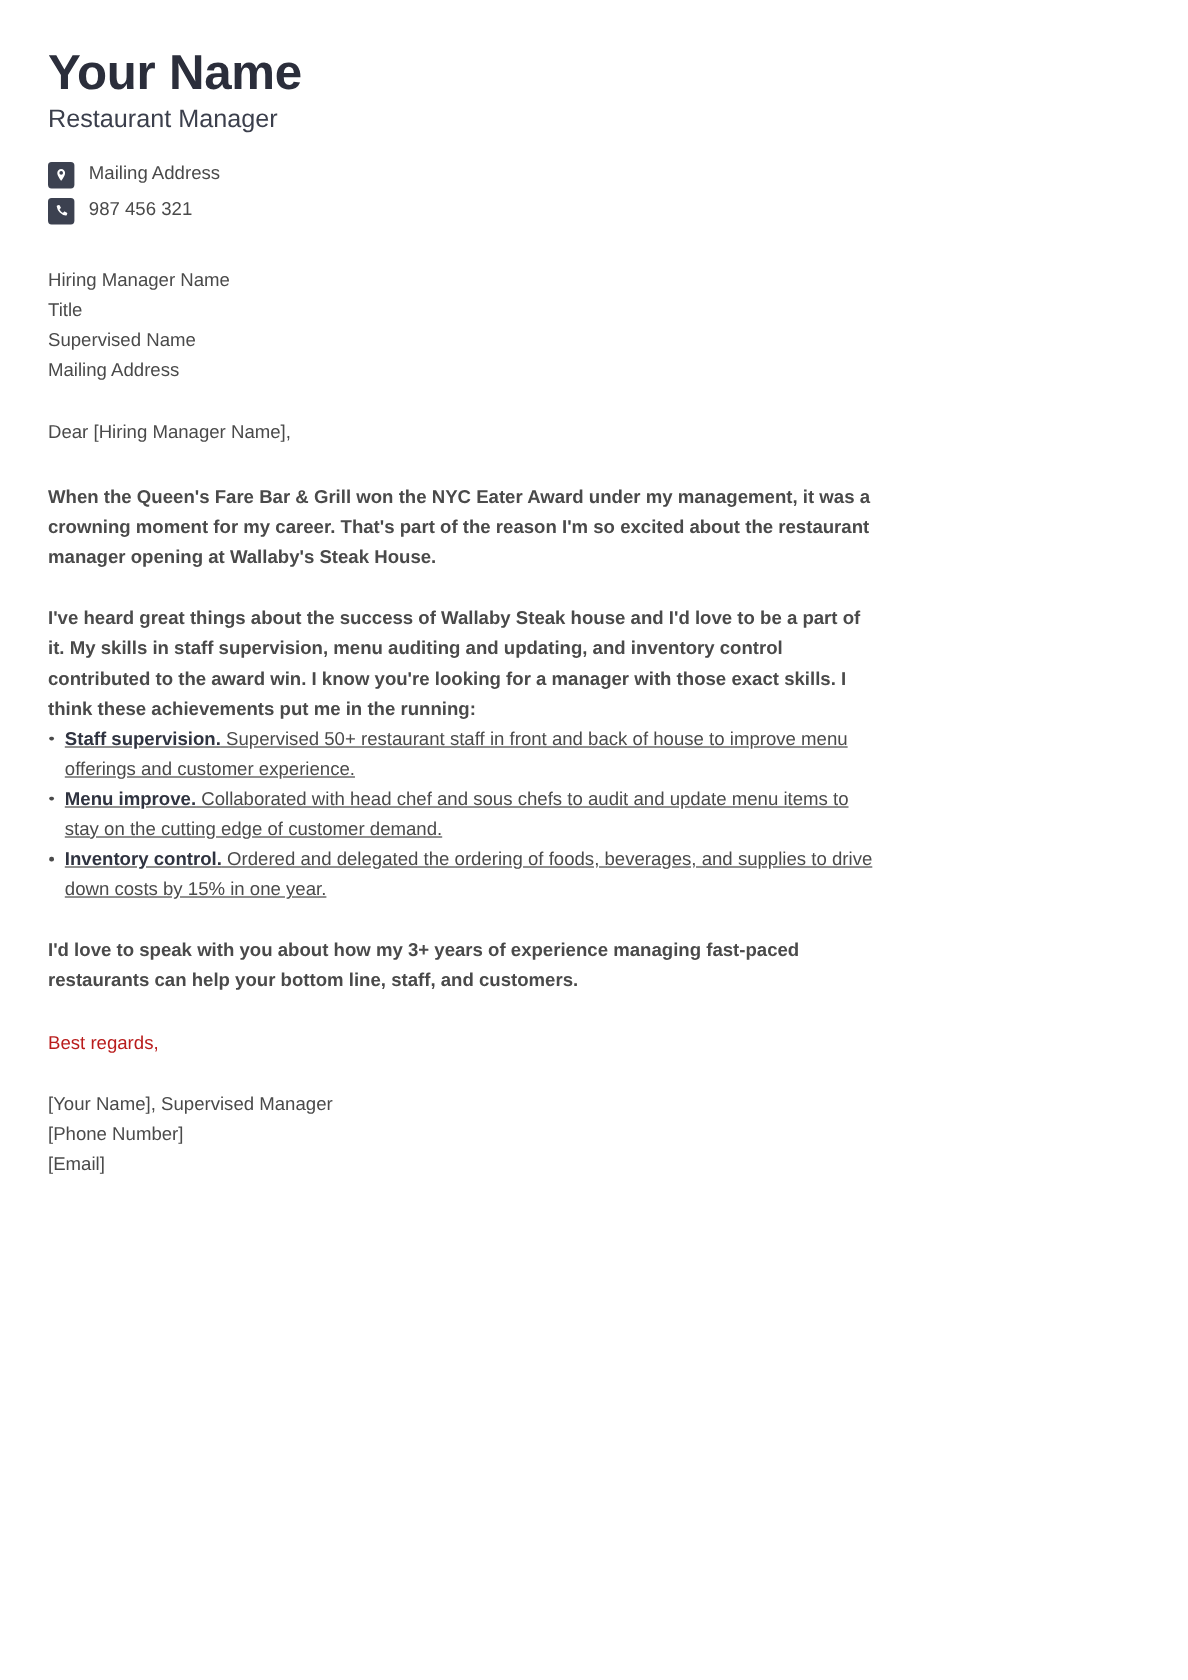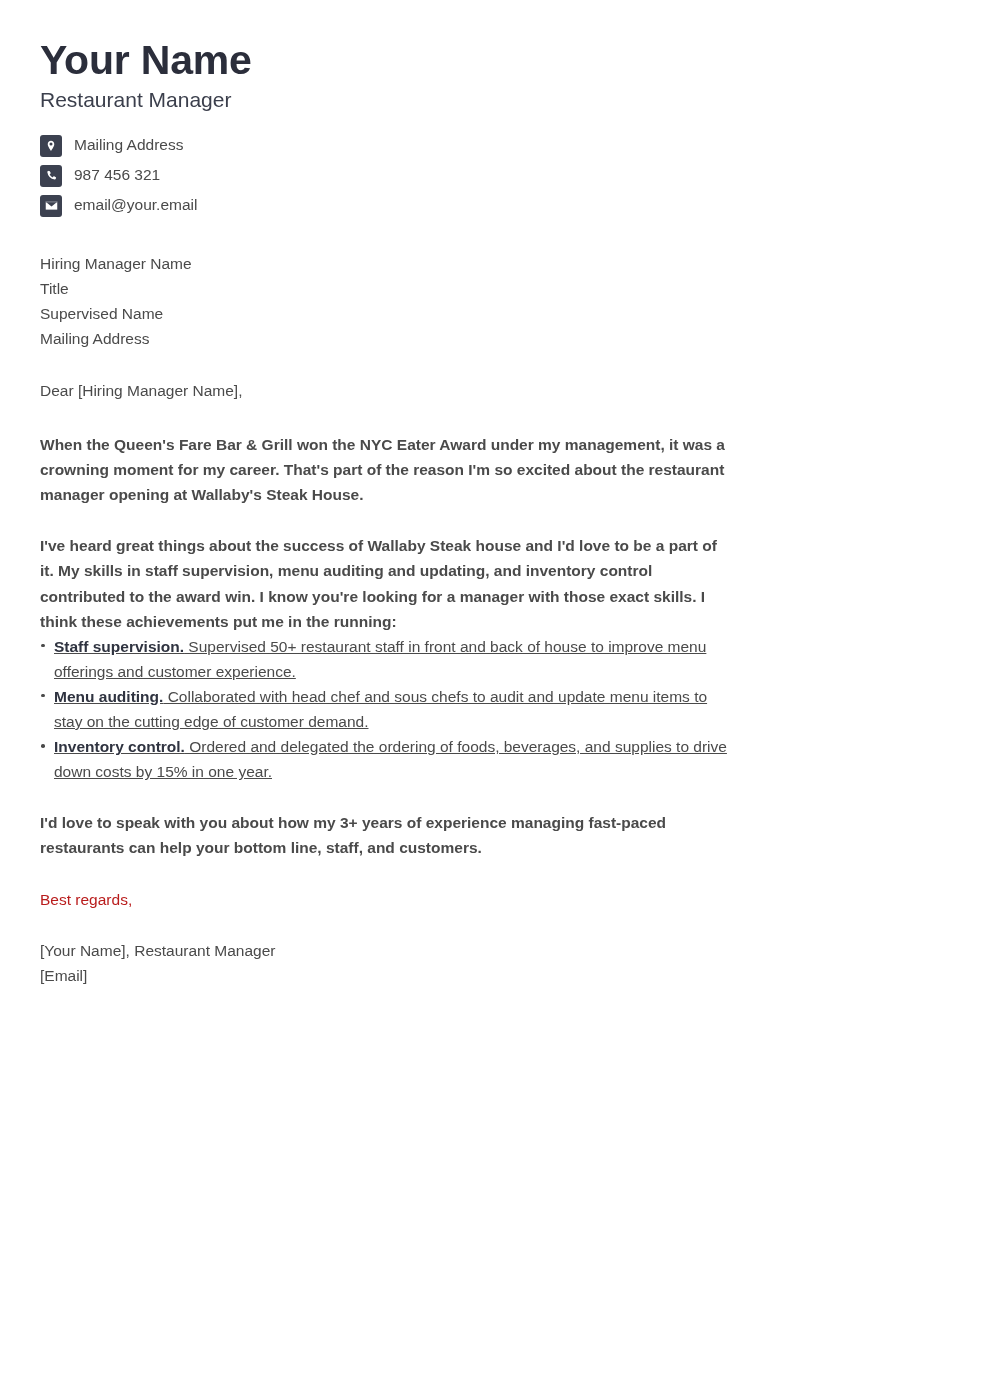--- a/index.html
+++ b/index.html
@@ -181,30 +181,20 @@
 
     <li class="contact-item">
       <span class="contact-icon">
         <svg width="13" height="13" viewBox="0 0 24 24" aria-hidden="true">
           <path d="M7.3 3.6c.5-.2 1.1 0 1.4.5l1.7 2.9c.3.5.2 1.1-.2 1.5L9 9.7c-.3.3-.4.7-.2 1.1a11 11 0 0 0 4.4 4.4c.4.2.8.1 1.1-.2l1.2-1.2c.4-.4 1-.5 1.5-.2l2.9 1.7c.5.3.7.9.5 1.4l-.8 1.9c-.2.6-.8 1-1.5.9a16.6 16.6 0 0 1-13.9-13.9c-.1-.7.3-1.3.9-1.5l1.9-.8z" fill="#ffffff"></path>
         </svg>
       </span>
       <span class="contact-text">987 456 321</span>
     </li>
 
-    <li class="contact-item">
-      <span class="contact-icon">
-        <svg width="15" height="15" viewBox="0 0 24 24" aria-hidden="true">
-          <rect x="2.8" y="5.4" width="18.4" height="13.2" fill="#ffffff"></rect>
-          <path d="M3.6 6.6h16.8L12 13.4 3.6 6.6z" fill="#3c4150"></path>
-          <path d="M2.8 5.4h18.4v1.6H2.8z" fill="#3c4150"></path>
-        </svg>
-      </span>
-      <span class="contact-text">email@your.email</span>
-    </li>
 
   </ul>
 
 
   <div class="recipient">
     <div class="recipient-line">Hiring Manager Name</div>
     <div class="recipient-line">Title</div>
     <div class="recipient-line">Supervised Name</div>
     <div class="recipient-line">Mailing Address</div>
   </div>
@@ -213,30 +203,31 @@
 
   <p class="para">When the Queen's Fare Bar &amp; Grill won the NYC Eater Award under my management, it was a crowning moment for my career. That's part of the reason I'm so excited about the restaurant manager opening at Wallaby's Steak House.</p>
 
   <p class="para tight">I've heard great things about the success of Wallaby Steak house and I'd love to be a part of it. My skills in staff supervision, menu auditing and updating, and inventory control contributed to the award win. I know you're looking for a manager with those exact skills. I think these achievements put me in the running:</p>
 
   <ul class="bullets">
     <li class="bullet">
       <b>Staff supervision.</b><span> Supervised 50+ restaurant staff in front and back of house to improve menu offerings and customer experience.</span>
     </li>
     <li class="bullet">
-      <b>Menu auditing.</b><span> Collaborated with head chef and sous chefs to audit and update menu items to stay on the cutting edge of customer demand.</span>
+      <b>Menu improve.</b><span> Collaborated with head chef and sous chefs to audit and update menu items to stay on the cutting edge of customer demand.</span>
     </li>
     <li class="bullet">
       <b>Inventory control.</b><span> Ordered and delegated the ordering of foods, beverages, and supplies to drive down costs by 15% in one year.</span>
     </li>
   </ul>
 
   <p class="para">I'd love to speak with you about how my 3+ years of experience managing fast-paced restaurants can help your bottom line, staff, and customers.</p>
 
   <div class="closing">Best regards,</div>
 
   <div class="signature">
-    <div class="signature-line">[Your Name], Restaurant Manager</div>
+    <div class="signature-line">[Your Name], Supervised Manager</div>
+    <div class="signature-line">[Phone Number]</div>
     <div class="signature-line">[Email]</div>
   </div>
 
 
 </div>
 
 </body></html>

